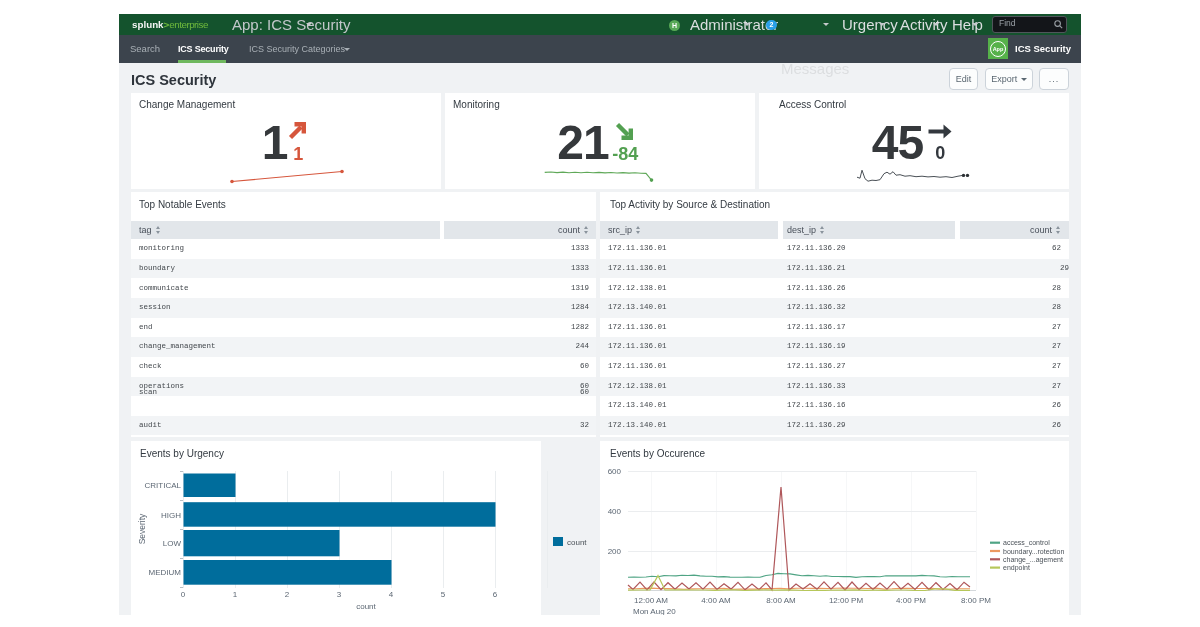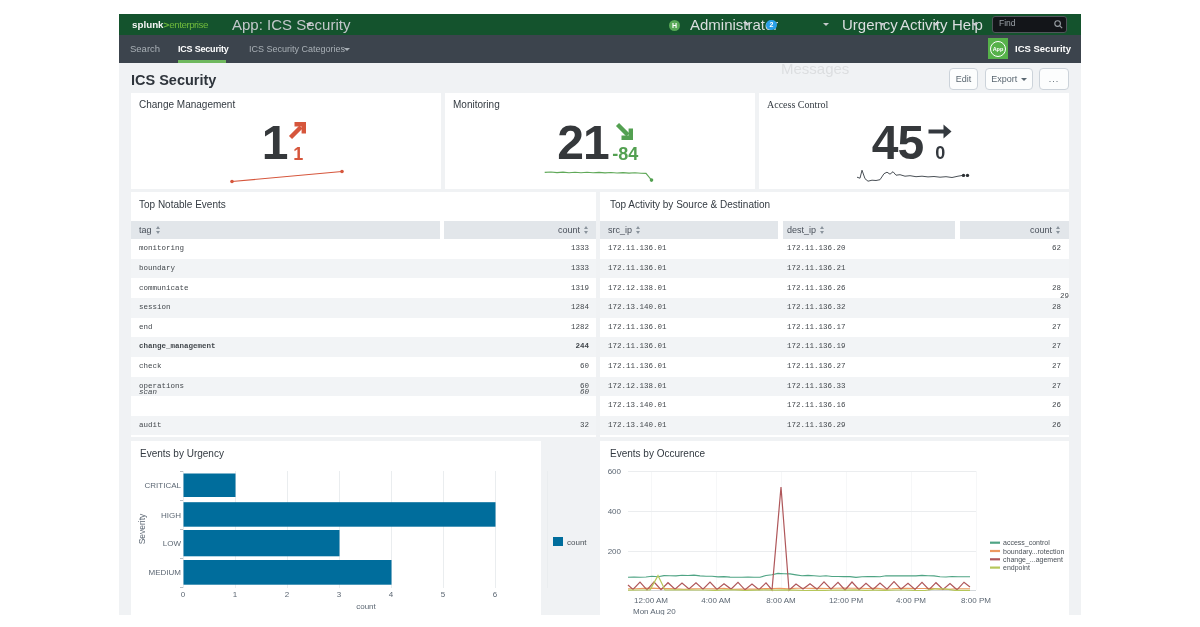--- a/index.html
+++ b/index.html
@@ -104,21 +104,21 @@
           </svg>
         <span class="dval" style="top:22.4px;color:#53a051;">-84</span>
       </div>
     </div>
     <svg class="abs" style="left:0;top:63px;" width="310" height="30" viewBox="0 0 310 30">
       <polyline points="99.7,16.4 106,16.0 112,16.6 118,16.1 124,16.7 130,16.2 136,16.8 142,16.3 148,16.8 154,16.4 160,16.9 166,16.5 172,17.0 178,16.6 184,17.1 190,16.8 196,17.2 201,17.4 206.5,24.1" fill="none" stroke="#5fa858" stroke-width="1.1"></polyline>
       <circle cx="206.5" cy="24.1" r="1.8" fill="#53a051"></circle>
     </svg>
   </div>
   <div class="panel" id="sv3" style="left:640px;top:79px;width:310px;height:96px;">
-    <span class="ptitle" style="left:8px;top:6px;font-family:Liberation Serif, serif;">Access Control</span>
+    <span class="ptitle" style="left:20px;top:6px;">Access Control</span>
     <div class="svrow" style="transform:translateX(-1px);">
       <span class="num">45</span>
       <div class="dcol" style="width:28px;">
         <svg style="top:-1.5px;" width="24" height="15" viewBox="0 0 24 15">
             <path d="M0.5 7.5 L16.5 7.5" stroke="#33383e" stroke-width="4" fill="none"></path>
             <path d="M15.5 0.5 L23.5 7.5 L15.5 14.5 Z" fill="#33383e"></path>
           </svg>
         <span class="dval" style="top:21.4px;color:#33383e;">0</span>
       </div>
     </div>
@@ -150,33 +150,33 @@
         <span class="cr">1319</span>
       </div>
     <div class="trow shade" style="top:106.1px;">
         <span class="cl">session</span>
         <span class="cr">1284</span>
       </div>
     <div class="trow" style="top:125.7px;text-decoration:underline;">
         <span class="cl">end</span>
         <span class="cr">1282</span>
       </div>
-    <div class="trow shade" style="top:145.3px;font-weight:bold;">
+    <div class="trow shade" style="top:145.3px;">
         <span class="cl">change_management</span>
         <span class="cr">244</span>
       </div>
     <div class="trow" style="top:164.9px;">
         <span class="cl">check</span>
         <span class="cr">60</span>
       </div>
     <div class="trow shade" style="top:184.5px;">
         <span class="cl">operations</span>
         <span class="cr">60</span>
       </div>
-    <div class="trow" style="top:191px;font-style:italic;">
+    <div class="trow" style="top:191px;">
         <span class="cl">scan</span>
         <span class="cr">60</span>
       </div>
     <div class="trow shade" style="top:223.7px;">
         <span class="cl">audit</span>
         <span class="cr">32</span>
       </div>
   </div>
   <div class="panel" id="t2" style="left:481px;top:178px;width:469px;height:245px;">
     <span class="ptitle" style="left:10px;top:7px;">Top Activity by Source &amp; Destination</span>
@@ -190,21 +190,21 @@
         <span class="cr" style="right:8px;">count<span class="sort"><i class="u"></i><i class="d"></i></span></span>
       </div>
     <div class="trow" style="top:47.3px;">
         <span class="cl">172.11.136.01</span>
         <span class="cl" style="left:187px;">172.11.136.20</span>
         <span class="cr" style="right:8px;">62</span>
       </div>
     <div class="trow shade" style="top:66.9px;">
         <span class="cl">172.11.136.01</span>
         <span class="cl" style="left:187px;">172.11.136.21</span>
-        <span class="cr" style="right:0;margin-top:28px;">29</span>
+        <span class="cr" style="right:0;">29</span>
       </div>
     <div class="trow" style="top:86.5px;">
         <span class="cl">172.12.138.01</span>
         <span class="cl" style="left:187px;">172.11.136.26</span>
         <span class="cr" style="right:8px;">28</span>
       </div>
     <div class="trow shade" style="top:106.1px;">
         <span class="cl">172.13.140.01</span>
         <span class="cl" style="left:187px;">172.11.136.32</span>
         <span class="cr" style="right:8px;">28</span>

